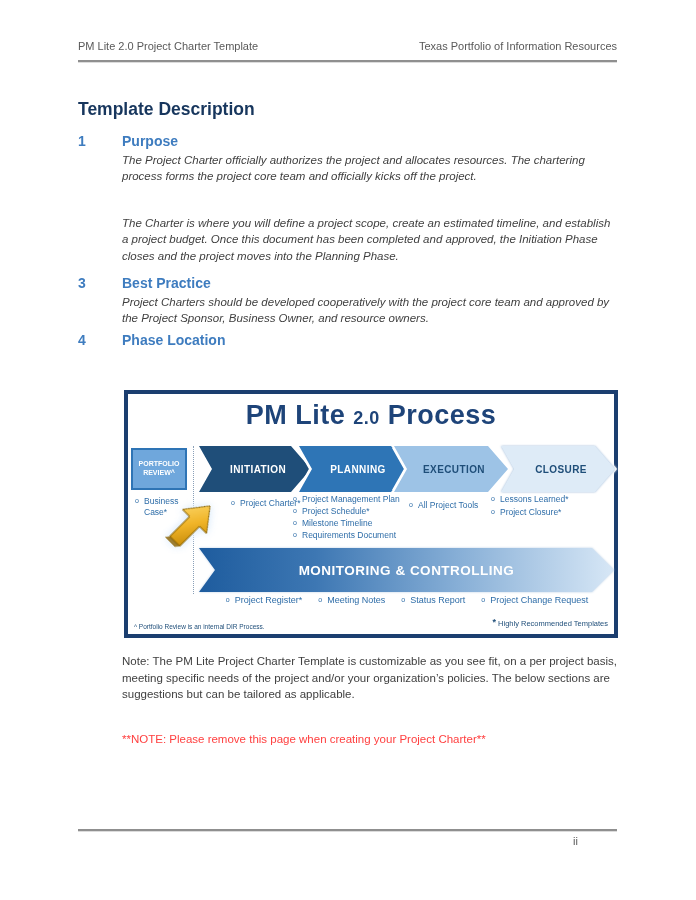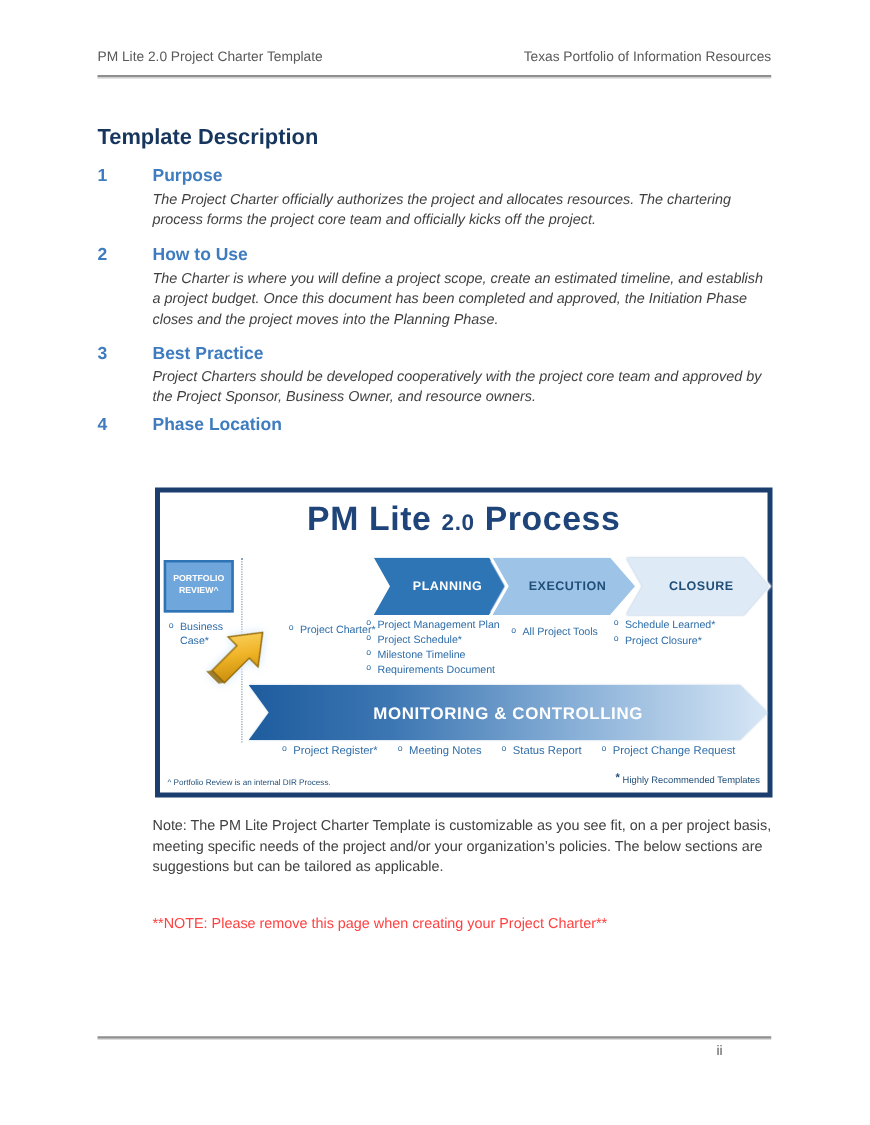--- a/index.html
+++ b/index.html
@@ -77,23 +77,20 @@
   <div class="hdr-right">Texas Portfolio of Information Resources</div>
   <div class="hdr-rule"></div>
 
   <div class="doc-title">Template Description</div>
 
   <div class="sec-head" style="top:132px;">
     <span class="sec-num">1</span><span class="sec-title">Purpose</span>
   </div>
   <div class="sec-body" style="top:152px;">The Project Charter officially authorizes the project and allocates resources. The chartering process forms the project core team and officially kicks off the project.</div>
 
-  <div class="sec-head" style="top:195px;">
-    <span class="sec-num">2</span><span class="sec-title">How to Use</span>
-  </div>
   <div class="sec-body" style="top:215px;">The Charter is where you will define a project scope, create an estimated timeline, and establish a project budget. Once this document has been completed and approved, the Initiation Phase closes and the project moves into the Planning Phase.</div>
 
   <div class="sec-head" style="top:274px;">
     <span class="sec-num">3</span><span class="sec-title">Best Practice</span>
   </div>
   <div class="sec-body" style="top:294px;">Project Charters should be developed cooperatively with the project core team and approved by the Project Sponsor, Business Owner, and resource owners.</div>
 
   <div class="sec-head" style="top:331px;">
     <span class="sec-num">4</span><span class="sec-title">Phase Location</span>
   </div>
@@ -104,20 +101,23 @@
       <span class="ver">2.0</span>
       <span>Process</span>
     </div>
 
     <div class="pf-box">
       <span>PORTFOLIO</span>
       <span>REVIEW^</span>
     </div>
     <div class="dotline"></div>
 
+    <div class="chev chev-1">
+      <div class="chev-shape">INITIATION</div>
+    </div>
     <div class="chev chev-2">
       <div class="chev-shape">PLANNING</div>
     </div>
     <div class="chev chev-3">
       <div class="chev-shape">EXECUTION</div>
     </div>
     <div class="chev chev-4">
       <div class="chev-shape">CLOSURE</div>
     </div>
 
@@ -130,21 +130,21 @@
     <div class="col-pln">
       <div class="ditem">Project Management Plan</div>
       <div class="ditem">Project Schedule*</div>
       <div class="ditem">Milestone Timeline</div>
       <div class="ditem">Requirements Document</div>
     </div>
     <div class="col-exe">
       <div class="ditem">All Project Tools</div>
     </div>
     <div class="col-clo">
-      <div class="ditem">Schedule Learned*</div>
+      <div class="ditem">Lessons Learned*</div>
       <div class="ditem">Project Closure*</div>
     </div>
 
     <div class="hl-arrow">
       <svg width="62" height="58" viewBox="0 0 62 58">
         <defs>
           <linearGradient id="gold" x1="0" y1="0" x2="1" y2="1">
             <stop offset="0" stop-color="#FFE07A"></stop>
             <stop offset="0.5" stop-color="#F0B428"></stop>
             <stop offset="1" stop-color="#B97E00"></stop>

